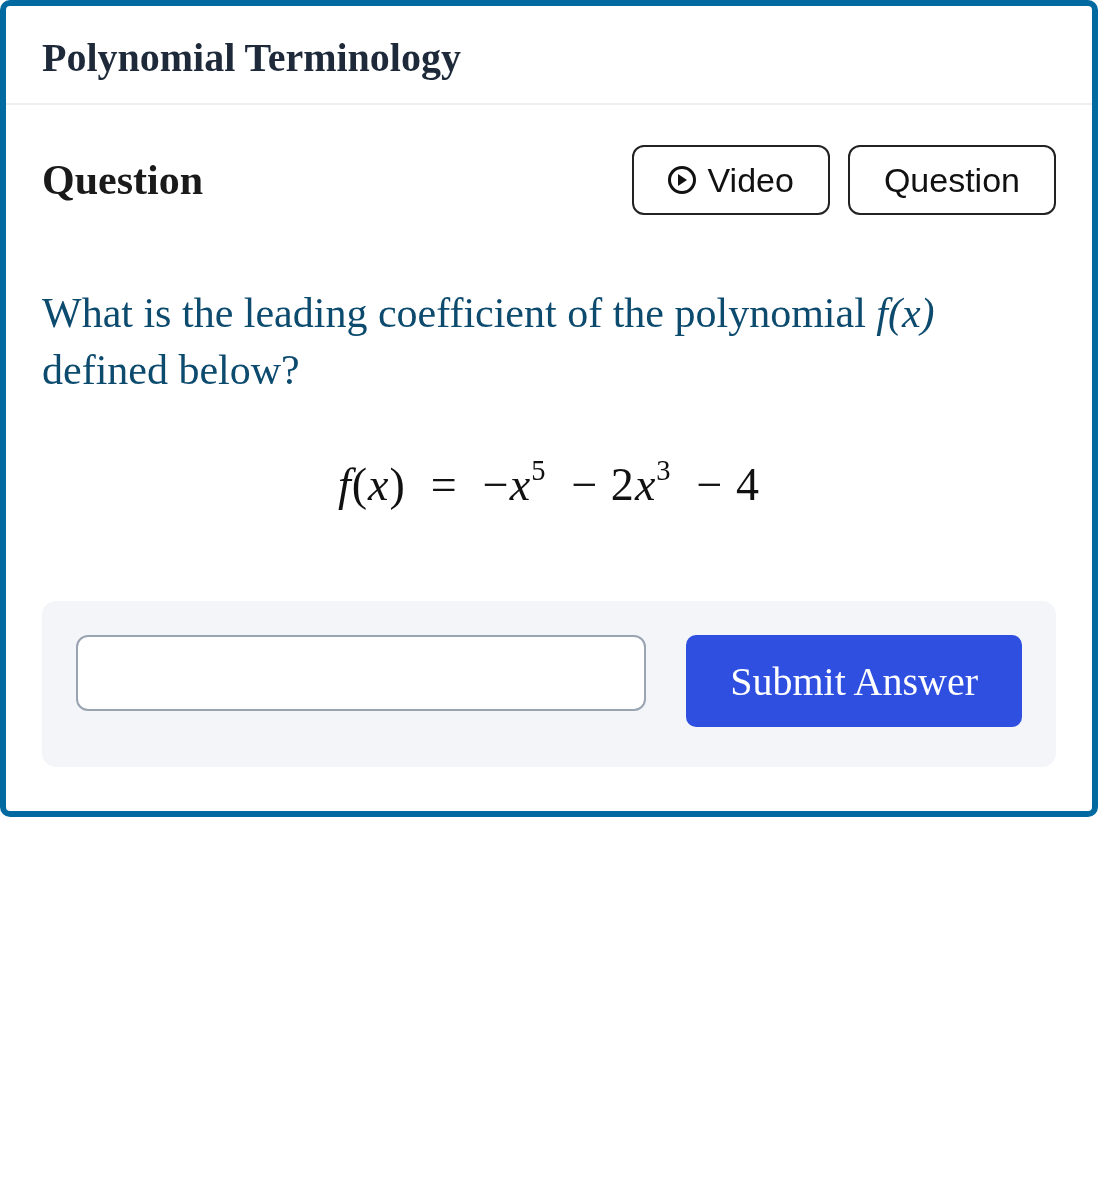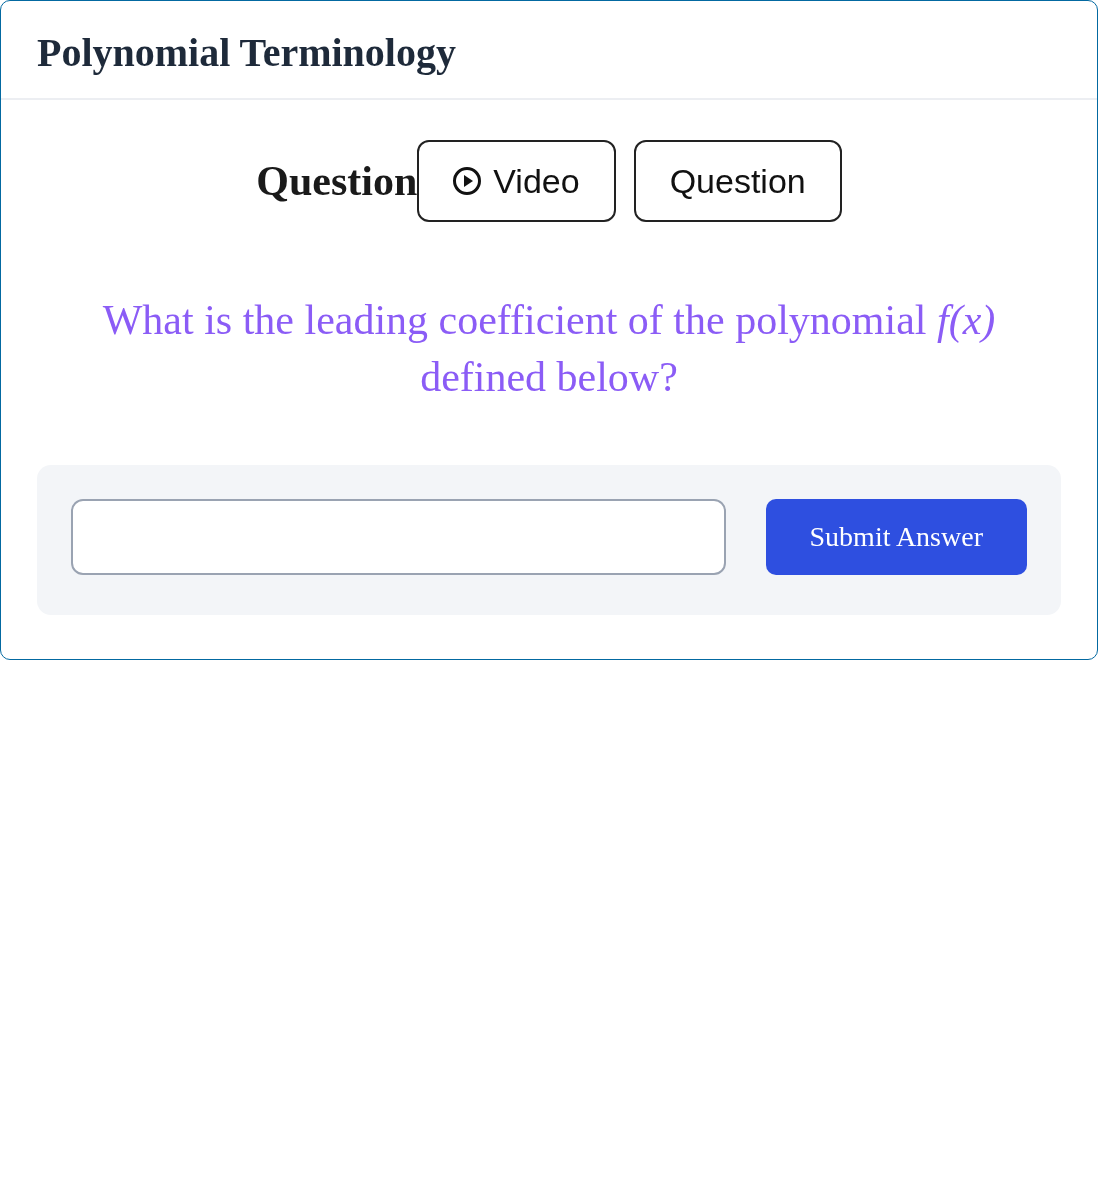--- a/index.html
+++ b/index.html
@@ -4,21 +4,21 @@
 <style>
   * { box-sizing: border-box; }
   html, body { margin: 0; padding: 0; }
   body {
     font-family: Georgia, 'Times New Roman', serif;
     background: #fff;
     color: #1a1a2e;
     width: 1098px;
   }
   .card {
-    border: 1px solid #0369a1;
+    border: 6px solid #0369a1;
     border-radius: 10px;
     margin: 0;
     overflow: hidden;
   }
   .title-bar {
     padding: 28px 36px 22px 36px;
     border-bottom: 2px solid #eceef2;
   }
   .title-bar h1 {
     margin: 0;
@@ -26,41 +26,41 @@
     font-weight: 700;
     color: #1e2a3a;
     font-family: Georgia, serif;
   }
   .body {
     padding: 40px 36px 44px 36px;
   }
   .q-row {
     display: flex;
     align-items: center;
-    justify-content: center;
+    justify-content: space-between;
     margin-bottom: 70px;
   }
   .q-label {
     font-size: 42px;
     font-weight: 700;
     color: #1a1a1a;
   }
   .btn-row {
     display: flex;
     gap: 18px;
   }
   .btn {
     display: flex;
     align-items: center;
     justify-content: center;
     gap: 12px;
     border: 2px solid #222;
     border-radius: 12px;
     background: #fff;
-    height: 82px;
+    height: 70px;
     padding: 0 34px;
     font-family: 'Helvetica Neue', Arial, sans-serif;
     font-size: 34px;
     color: #111;
     cursor: pointer;
   }
   .play-icon {
     width: 28px;
     height: 28px;
     border: 3px solid #111;
@@ -75,23 +75,22 @@
     display: block;
     width: 0; height: 0;
     border-left: 9px solid #111;
     border-top: 6px solid transparent;
     border-bottom: 6px solid transparent;
     margin-left: 2px;
   }
   .prompt {
     font-size: 42px;
     line-height: 1.35;
-    color: #8b5cf6;
+    color: #0c4a6e;
     margin-bottom: 60px;
-    text-align: center;
   }
   .prompt .fx {
     font-style: italic;
     font-family: 'Latin Modern', 'Cambria Math', Georgia, serif;
   }
   .equation {
     text-align: center;
     font-size: 46px;
     font-style: italic;
     font-family: 'Latin Modern', 'Cambria Math', Georgia, serif;
@@ -175,24 +174,24 @@
     background: #fff;
     font-size: 30px;
     padding: 0 18px;
     font-family: Georgia, serif;
   }
   .submit-btn {
     background: #2e4fe0;
     color: #fff;
     border: none;
     border-radius: 10px;
-    font-size: 28px;
+    font-size: 40px;
     font-family: Georgia, serif;
     padding: 0 44px;
-    height: 76px;
+    height: 92px;
     cursor: pointer;
   }
 </style>
 </head>
 <body>
 
 <div class="card">
 
   <div class="title-bar">
     <h1>Polynomial Terminology</h1>
@@ -210,20 +209,27 @@
         <button class="btn">
           <span>Question</span>
         </button>
       </div>
     </div>
 
     <div class="prompt">
       <span>What is the leading coefficient of the polynomial </span><span class="fx">f(x)</span><span> defined below?</span>
     </div>
 
+    <div class="equation">
+      <span>f</span><span class="rm">(</span><span>x</span><span class="rm">)</span>
+      <span class="rm">&nbsp;=&nbsp;</span>
+      <span class="rm">−</span><span>x</span><sup class="rm">5</sup>
+      <span class="rm">&nbsp;−&nbsp;2</span><span>x</span><sup class="rm">3</sup>
+      <span class="rm">&nbsp;−&nbsp;4</span>
+    </div>
 
     <div class="answer-box">
 
       <div class="input-row">
         <input class="answer-input" type="text" value="" style="">
         <button class="submit-btn">Submit Answer</button>
       </div>
     </div>
 
   </div>

